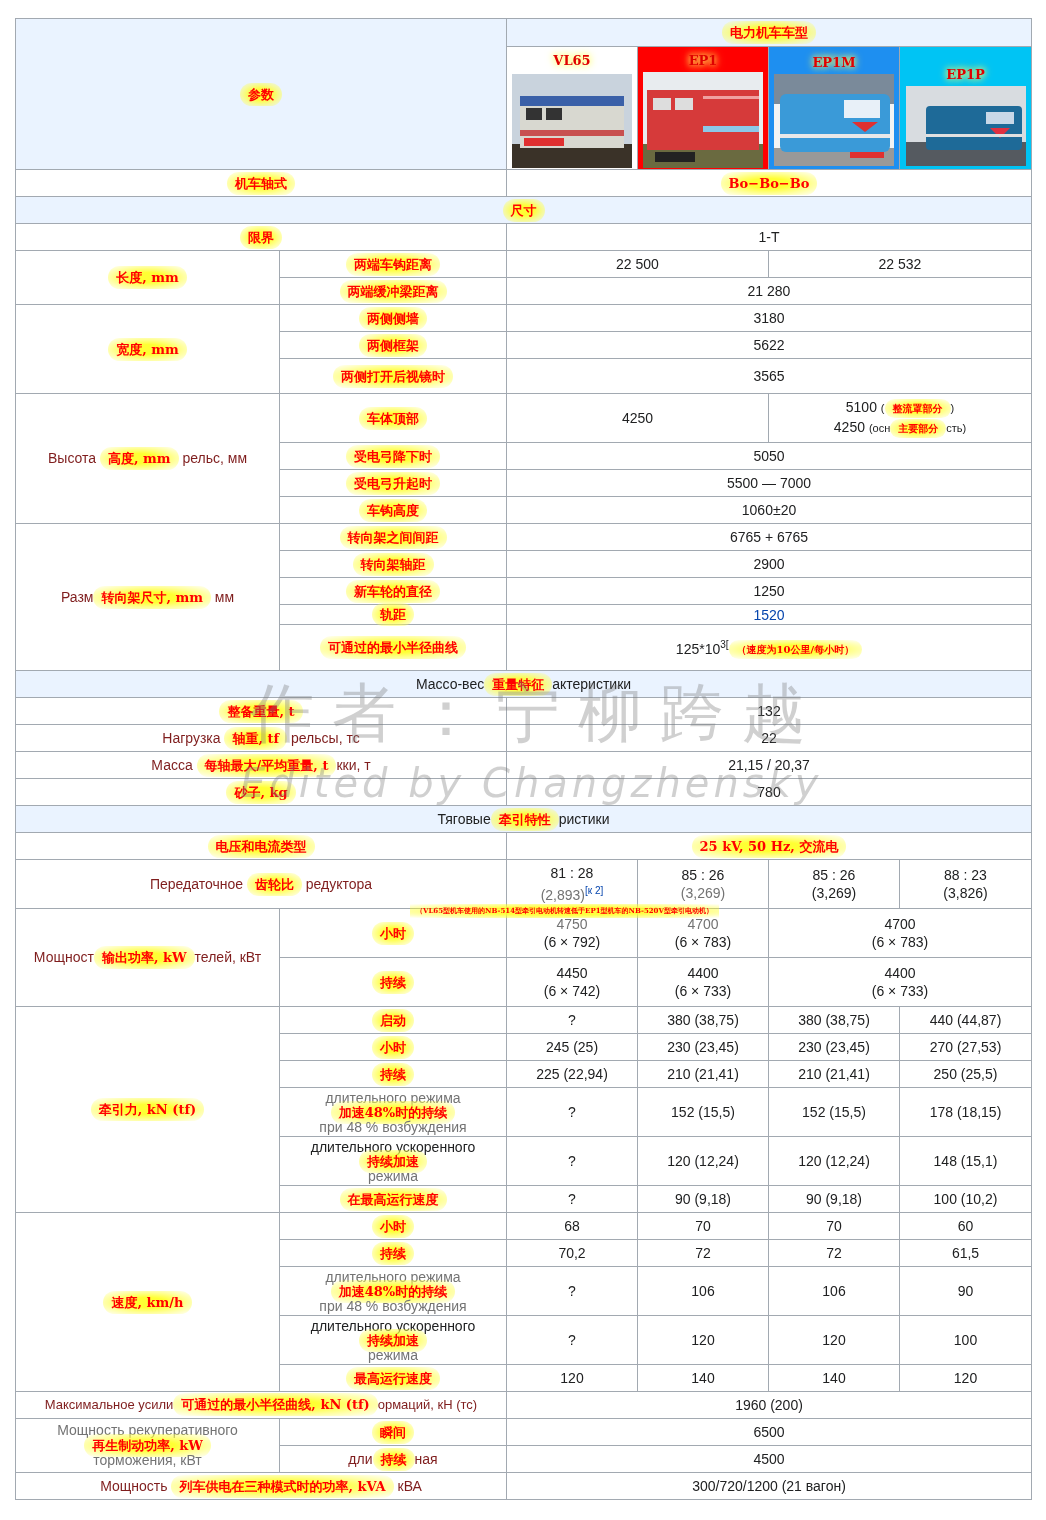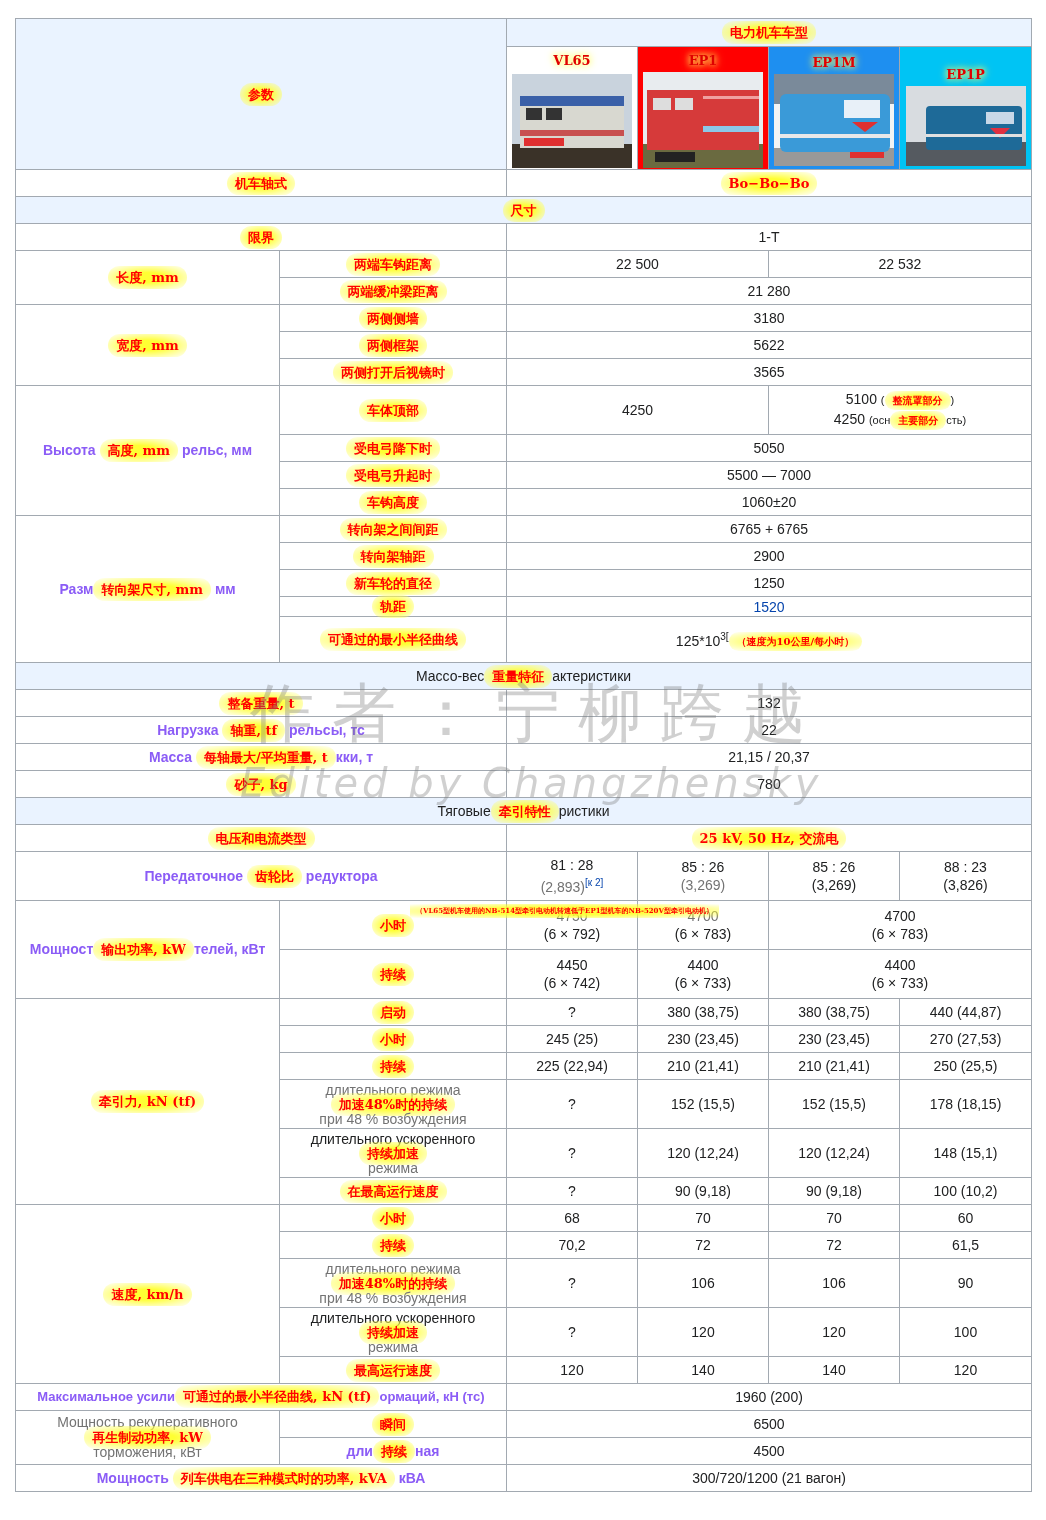--- a/index.html
+++ b/index.html
@@ -11,21 +11,21 @@
   table.spec td, table.spec th { border: 1px solid #a2a9b1; text-align: center; vertical-align: middle;
                padding: 0 4px; font-weight: normal; line-height: 18px; }
   th.hdr, td.hdr { background: #eaf3ff; font-weight: bold; }
   .loco-cell { padding: 0 !important; height: 122px; }
   .loco-cell .lname { display: block; font-family: "DejaVu Serif", serif; font-weight: bold; color: #e00000;
                font-size: 13px; margin-top: 4px; text-shadow: 0 0 6px #ffff60, 0 0 10px #ffff60; }
   .loco-img { display: block; margin: 6px auto 0 auto; width: 120px; height: 92px; position: relative; overflow: hidden; }
   .zh { color: #ff0000; font-family: "DejaVu Serif", serif; font-weight: bold; font-size: 13px;
         background: radial-gradient(ellipse at center, rgba(255,255,40,0.95) 30%, rgba(255,255,80,0.55) 65%, rgba(255,255,120,0) 100%);
         padding: 4px 8px; border-radius: 14px; }
-  .ru { color: #8b5cf6; font-weight: bold; }
+  .ru { color: #7f1d1d; }
   .faint { color: #737373; }
   .link { color: #0645ad; }
   .sup { font-size: 10px; vertical-align: super; }
   .note { color: #ff0000; font-family: "DejaVu Serif", serif; font-size: 7px; font-weight: bold;
           position: absolute; left: 410px; top: 904px; white-space: nowrap;
           background: radial-gradient(ellipse at center, rgba(255,255,40,0.9) 40%, rgba(255,255,80,0) 100%); padding: 2px 6px; }
   .watermark { position: absolute; pointer-events: none; color: rgba(120,120,120,0.35);
                font-family: "DejaVu Serif", serif; white-space: nowrap; }
   .wm1 { left: 250px; top: 670px; font-size: 64px; letter-spacing: 18px; }
   .wm2 { left: 240px; top: 760px; font-size: 40px; font-family: "DejaVu Sans", sans-serif; font-style: italic; letter-spacing: 4px; }
@@ -144,21 +144,21 @@
 
   <tr style="height:27px">
     <td rowspan="3"><span class="zh">宽度, mm</span></td>
     <td><span class="zh">两侧侧墙</span></td>
     <td colspan="4"><span>3180</span></td>
   </tr>
   <tr style="height:27px">
     <td><span class="zh">两侧框架</span></td>
     <td colspan="4"><span>5622</span></td>
   </tr>
-  <tr style="height:27px">
+  <tr style="height:35px">
     <td><span class="zh">两侧打开后视镜时</span></td>
     <td colspan="4"><span>3565</span></td>
   </tr>
 
   <tr style="height:49px">
     <td rowspan="4"><span class="ru">Высота </span><span class="zh">高度, mm</span><span class="ru"> рельс, мм</span></td>
     <td><span class="zh">车体顶部</span></td>
     <td colspan="2"><span>4250</span></td>
     <td colspan="2" class="two-line">
       <span>5100</span>

